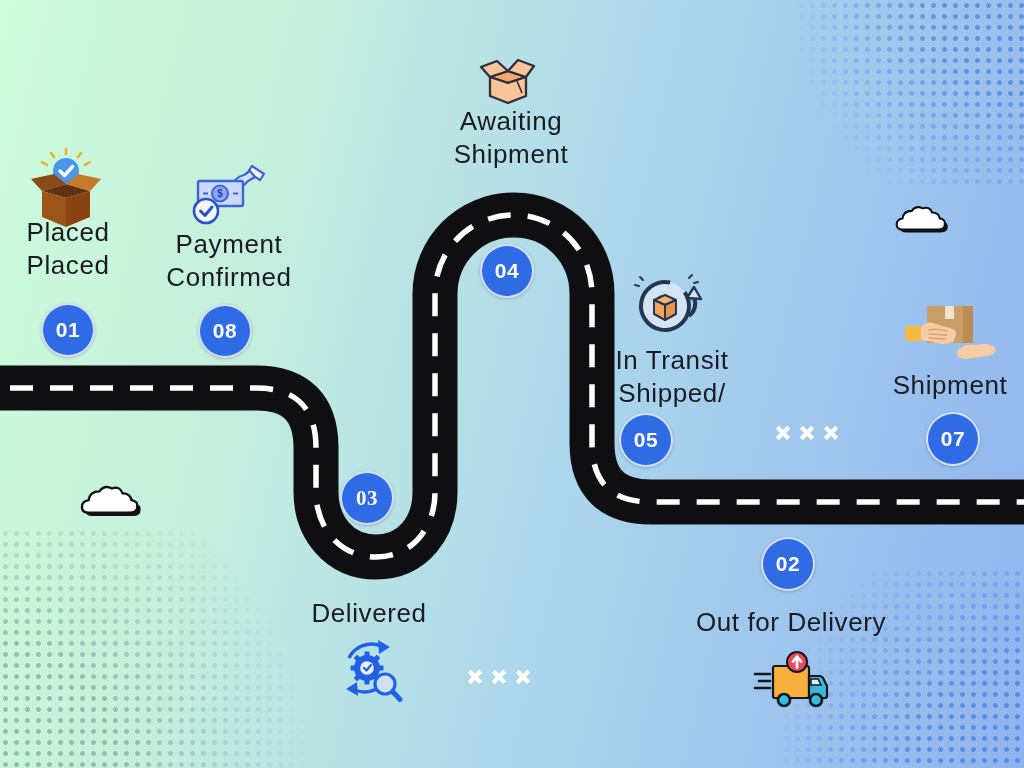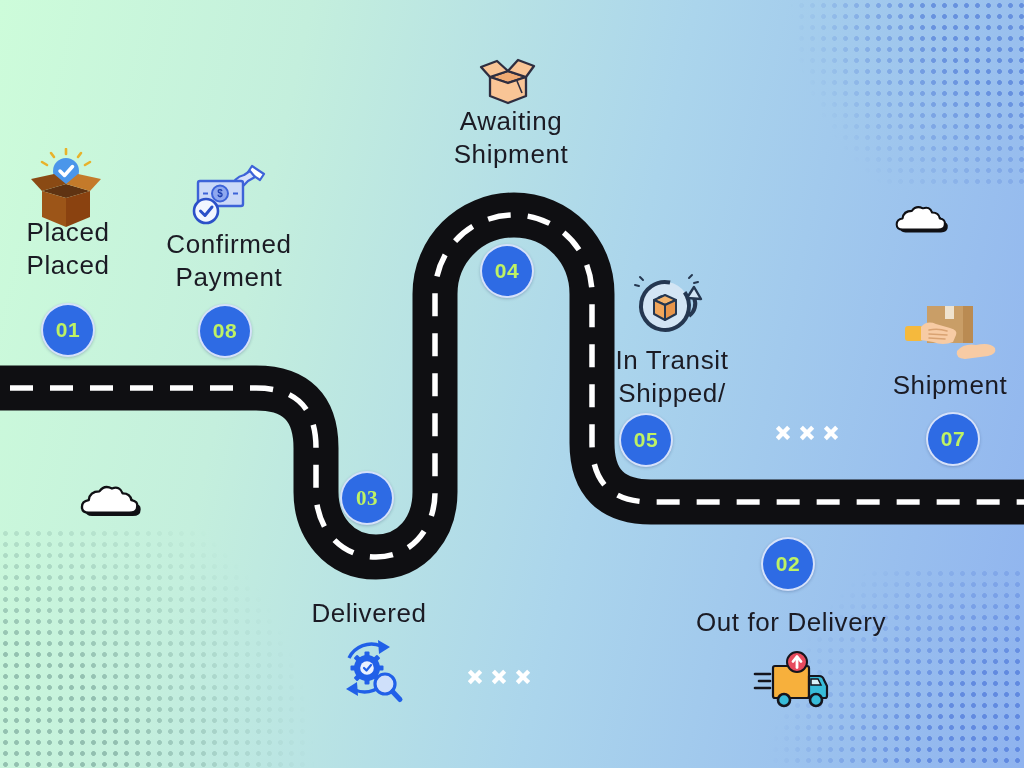--- a/index.html
+++ b/index.html
@@ -27,21 +27,21 @@
     right:0;bottom:0;width:265px;height:200px;
     background-image:radial-gradient(circle,rgba(58,102,212,0.55) 2.1px,transparent 2.7px);
     background-size:11px 11px;
     -webkit-mask-image:radial-gradient(circle at 100% 100%,#000 30%,transparent 76%);
     mask-image:radial-gradient(circle at 100% 100%,#000 30%,transparent 76%);
   }
   .road-svg{position:absolute;left:0;top:0;}
   .badge{
     position:absolute;width:54px;height:54px;border-radius:50%;
     background:#2e6be4;border:2px solid rgba(255,255,255,0.8);box-sizing:border-box;
-    color:#bef264;font-size:21px;font-weight:bold;letter-spacing:0.5px;
+    color:#ffffff;font-size:21px;font-weight:bold;letter-spacing:0.5px;
     display:flex;align-items:center;justify-content:center;
     box-shadow:0 1px 3px rgba(20,40,90,0.25);
   }
   .stage-label{
     position:absolute;transform:translateX(-50%);text-align:center;
     color:#1b1b24;font-size:26px;line-height:33px;letter-spacing:0.6px;white-space:nowrap;
   }
   .icon{position:absolute;}
   .xmarks{
     position:absolute;color:#ffffff;font-size:24px;font-weight:900;
@@ -102,22 +102,22 @@
     <path d="M44 24 Q46 13 56 11 L62 7 L67 13 L60 17 Q52 26 46 27 Z" fill="#d7e2fa" stroke="#3d63d8" stroke-width="2.2" stroke-linejoin="round"></path>
     <rect x="10" y="17" width="45" height="25" rx="2" fill="#cbd9f8" stroke="#3d63d8" stroke-width="2.4"></rect>
     <circle cx="32" cy="29.5" r="8" fill="#8fa8ef" stroke="#3d63d8" stroke-width="2"></circle>
     <text class="dollar" x="32" y="33" text-anchor="middle">$</text>
     <line x1="15" y1="29.5" x2="20" y2="29.5" stroke="#3d63d8" stroke-width="2"></line>
     <line x1="45" y1="29.5" x2="50" y2="29.5" stroke="#3d63d8" stroke-width="2"></line>
     <circle cx="18" cy="47" r="12" fill="#f2f6ff" stroke="#2b50c8" stroke-width="2.6"></circle>
     <path d="M12.5 47 L17 51.5 L24 43" fill="none" stroke="#2b50c8" stroke-width="3" stroke-linecap="round" stroke-linejoin="round"></path>
   </svg>
   <div class="stage-label" style="left:229px;top:228px;">
+    <div>Payment</div>
     <div>Confirmed</div>
-    <div>Payment</div>
   </div>
   <div class="badge" style="left:198px;top:304px;">08</div>
 
   <div class="badge" style="left:340px;top:471px;font-family:Liberation Serif, serif;">03</div>
   <div class="stage-label" style="left:369px;top:597px;">
     <div>Delivered</div>
   </div>
   <svg class="icon" style="left:337px;top:638px;" width="68" height="68" viewBox="0 0 68 68">
     <path d="M12 20 A25 25 0 0 1 44 8" fill="none" stroke="#2160e8" stroke-width="3.4"></path>
     <polygon points="41,2 53,9 42,16" fill="#2160e8"></polygon>

